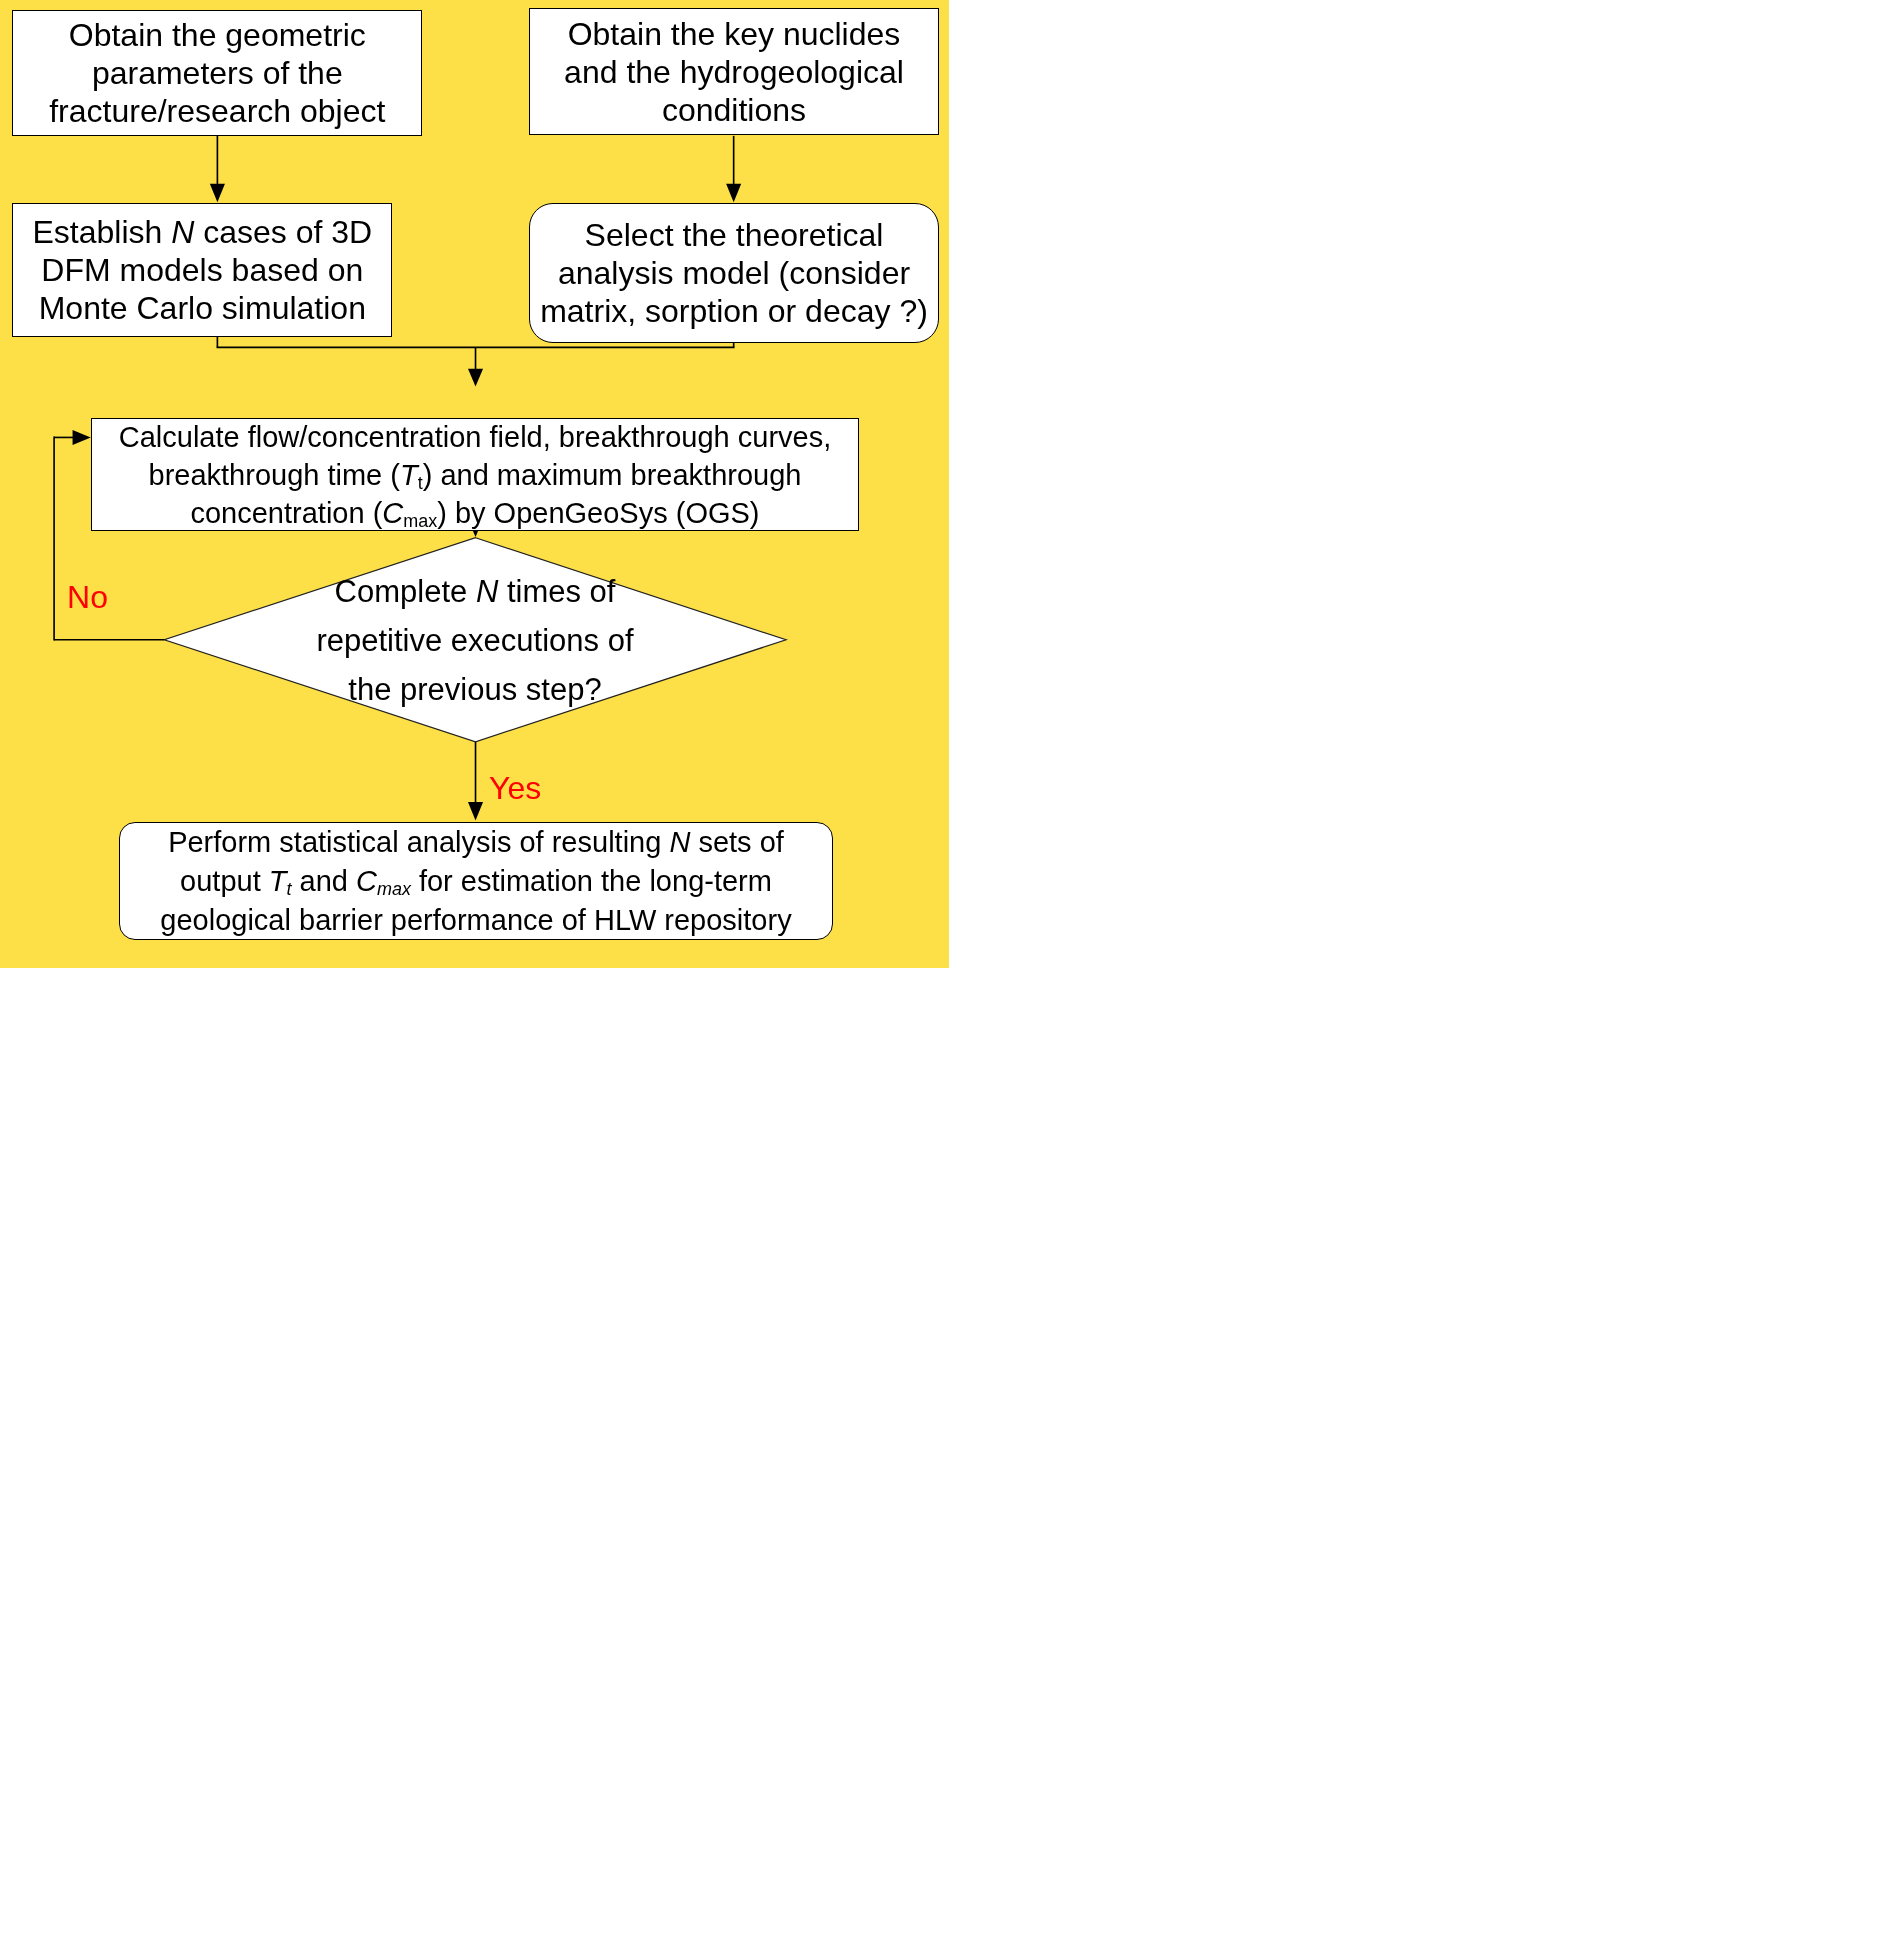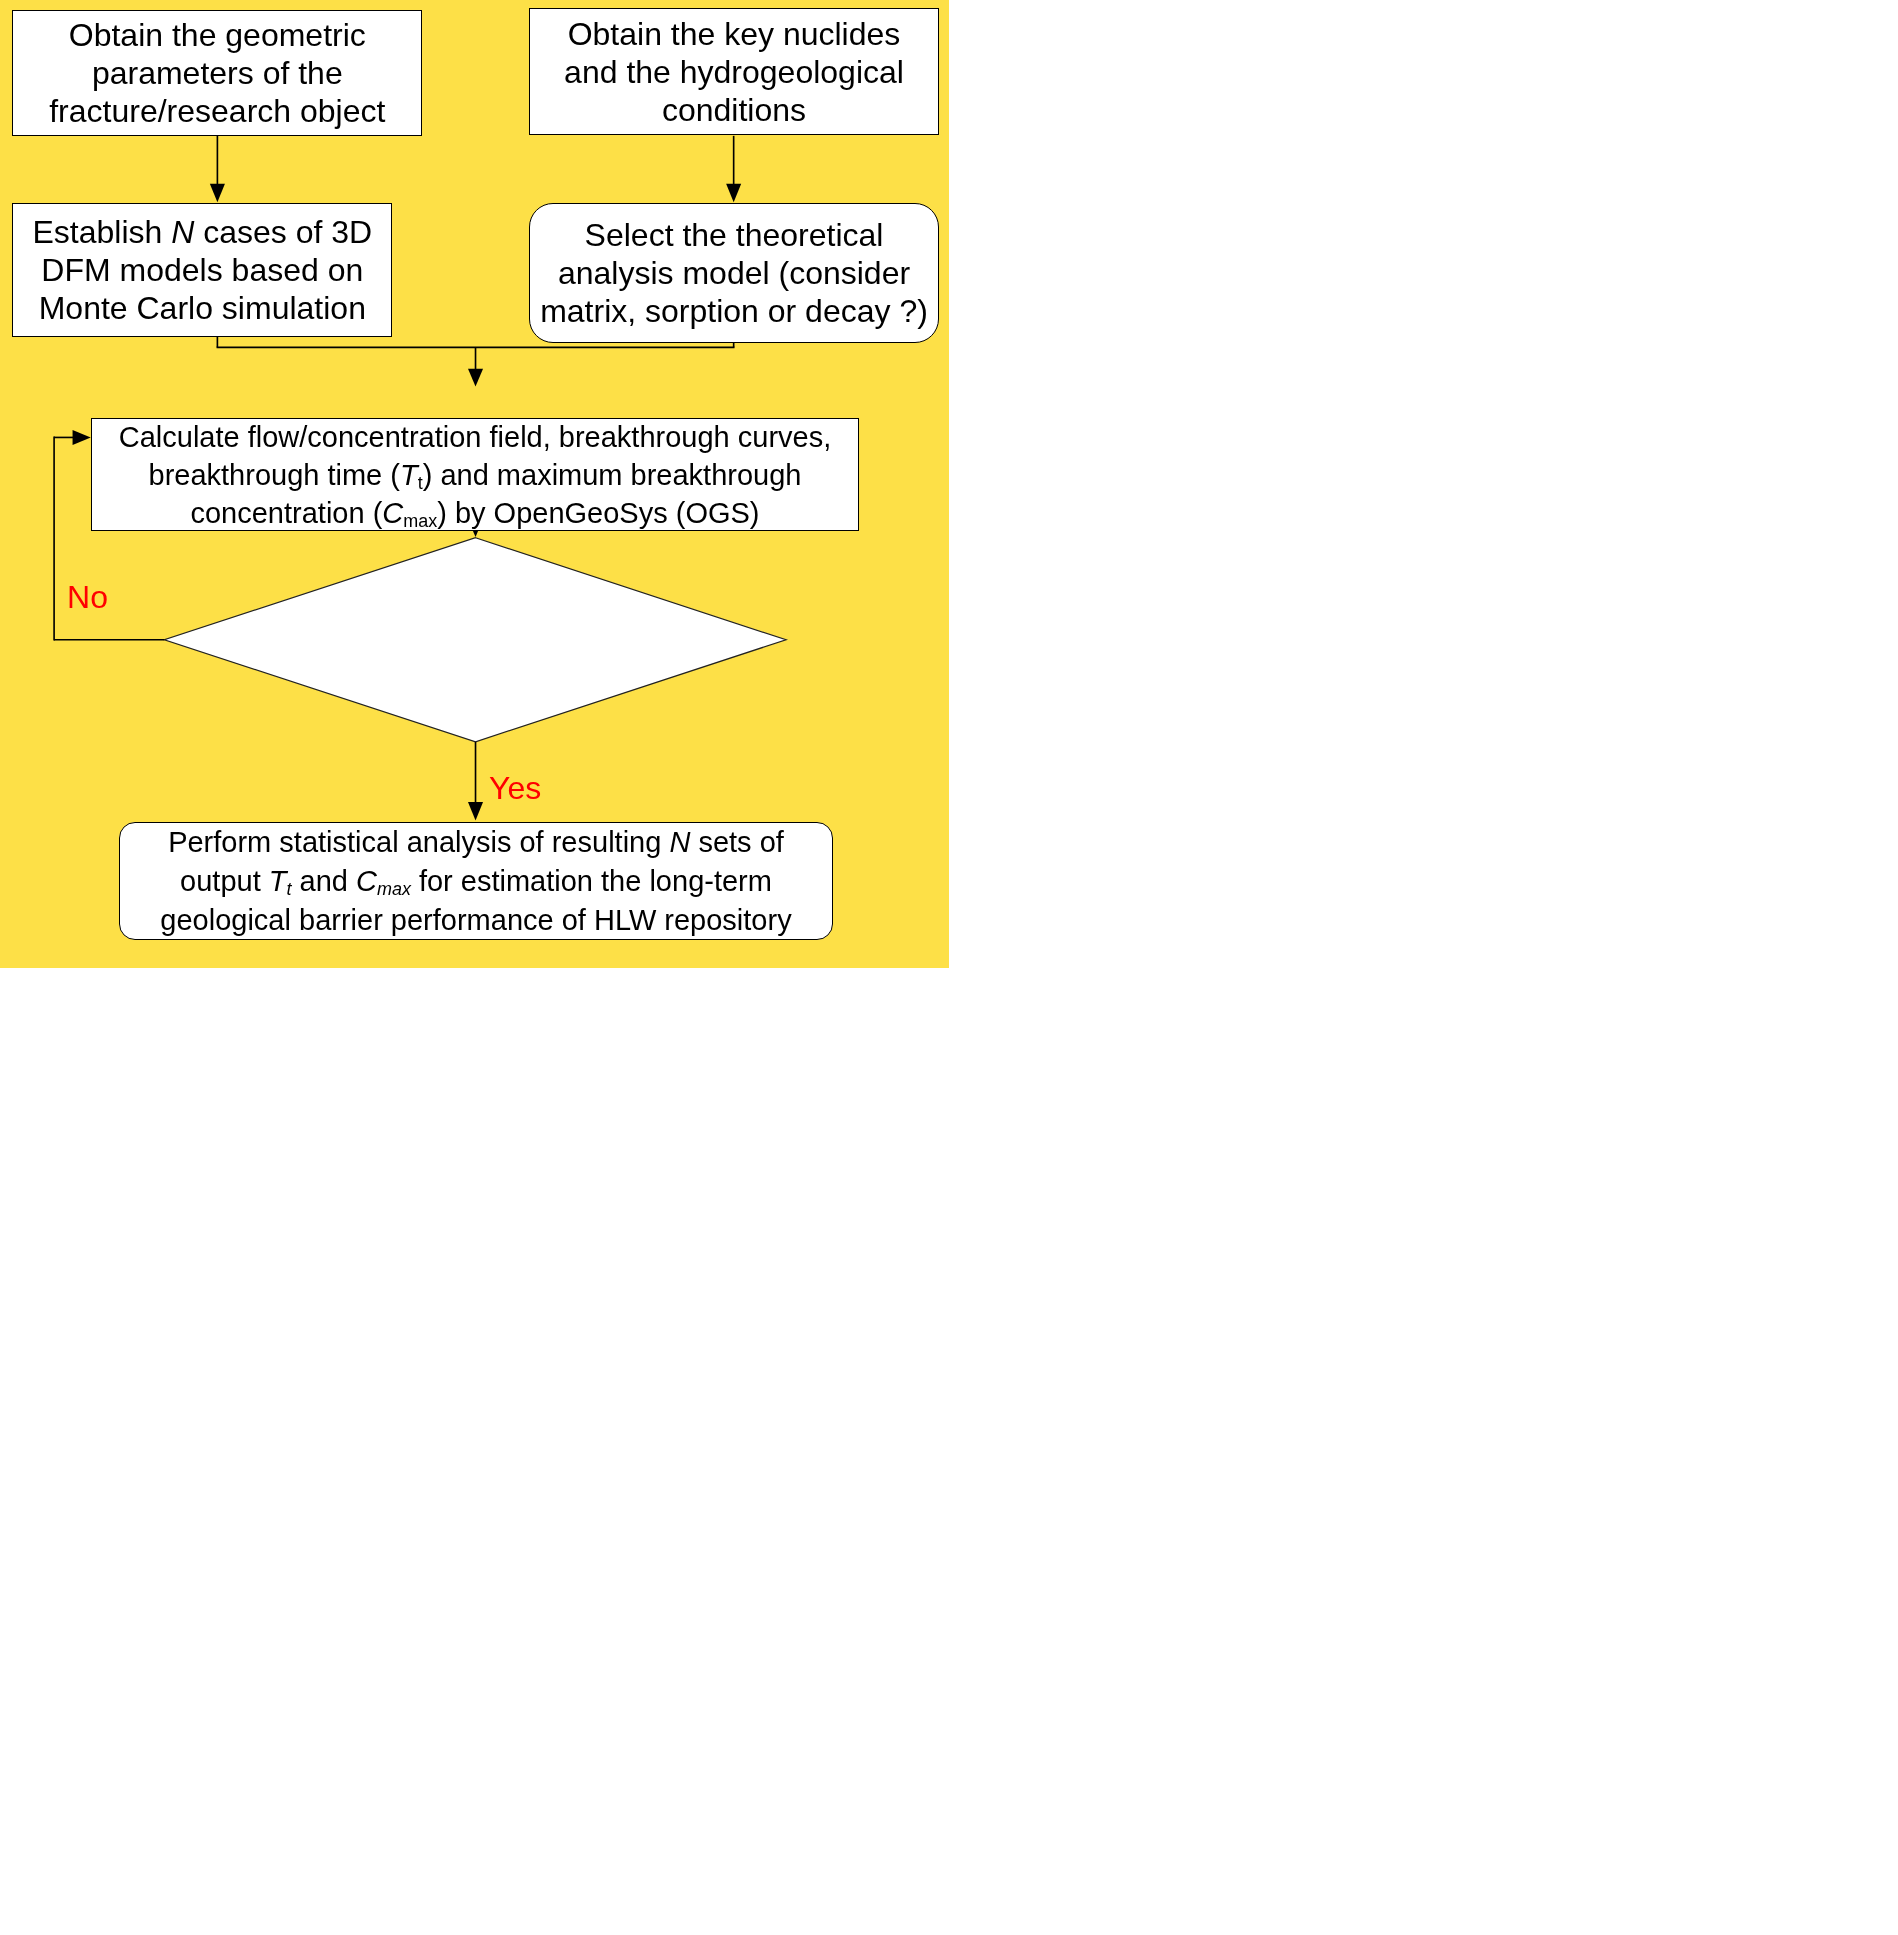--- a/index.html
+++ b/index.html
@@ -110,20 +110,25 @@
       <div class="tl"><span>analysis model (consider</span></div>
       <div class="tl"><span>matrix, sorption or decay ?)</span></div>
     </div>
 
   <div class="node widebox" style="left:91px;top:387px;width:768px;height:113px;margin-top:31px;">
       <div class="tl"><span>Calculate flow/concentration field, breakthrough curves,</span></div>
       <div class="tl"><span>breakthrough time (</span><span style="font-style: italic;">T</span><sub>t</sub><span>) and maximum breakthrough</span></div>
       <div class="tl"><span>concentration (</span><span style="font-style: italic;">C</span><sub>max</sub><span>) by OpenGeoSys (OGS)</span></div>
     </div>
 
+  <div class="diamond-text">
+      <div class="tl"><span>Complete </span><span style="font-style: italic;">N</span><span> times of</span></div>
+      <div class="tl"><span>repetitive executions of</span></div>
+      <div class="tl"><span>the previous step?</span></div>
+    </div>
 
   <div class="node finalbox" style="left:119px;top:822px;width:714px;height:118px;border-radius:16px;">
       <div class="tl"><span>Perform statistical analysis of resulting </span><span style="font-style: italic;">N</span><span> sets of</span></div>
       <div class="tl"><span>output </span><span style="font-style: italic;">T</span><sub style="font-style: italic;">t</sub><span> and </span><span style="font-style: italic;">C</span><sub style="font-style: italic;">max</sub><span> for estimation the long-term</span></div>
       <div class="tl"><span>geological barrier performance of HLW repository</span></div>
     </div>
 
   <div class="branch-label" id="no-label" style="color: rgb(255, 0, 0);">No</div>
 
   <div class="branch-label" id="yes-label" style="color: rgb(255, 0, 0);">Yes</div>

